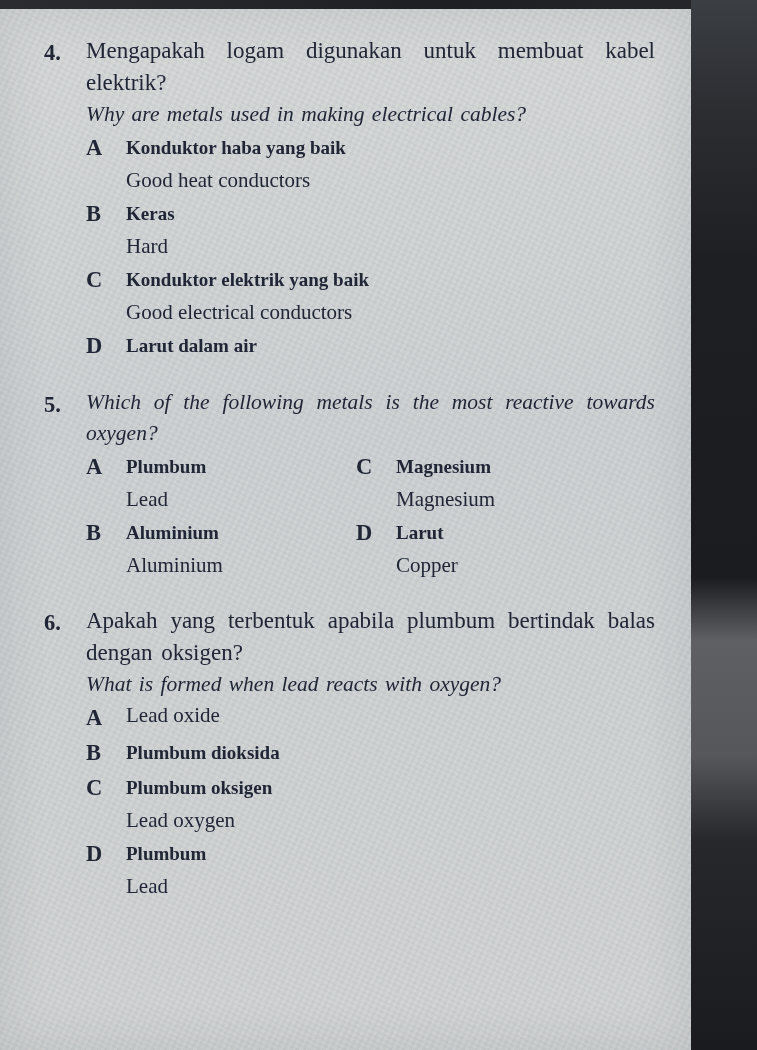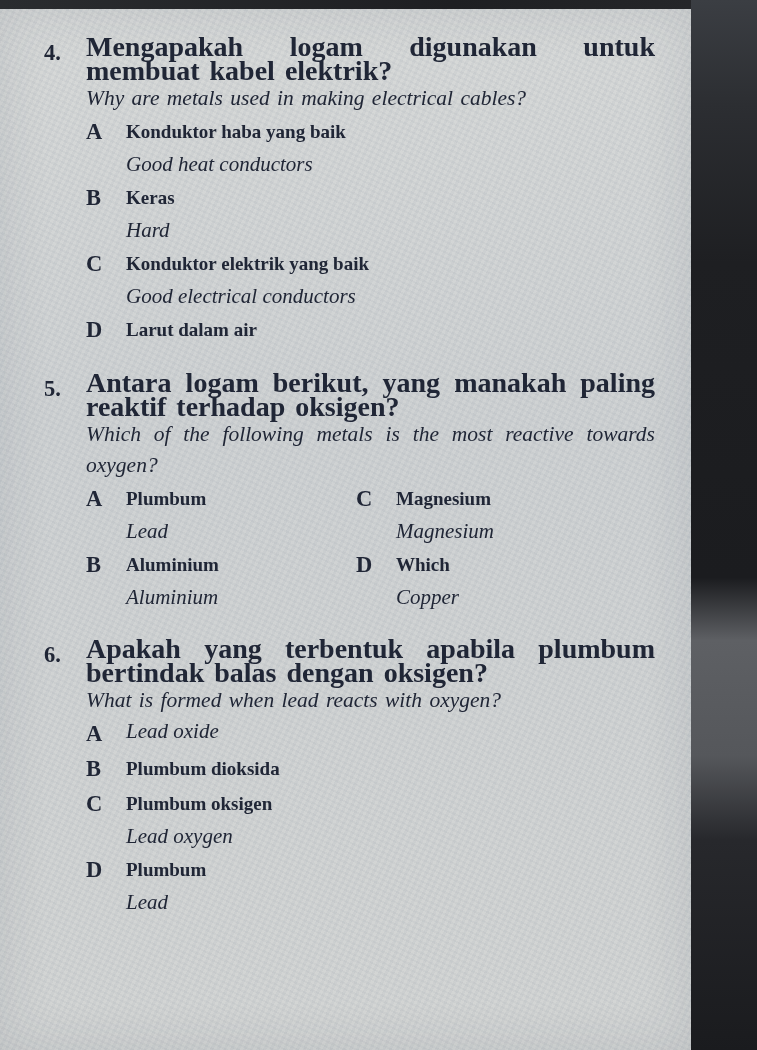--- a/index.html
+++ b/index.html
@@ -43,23 +43,23 @@
   .question { margin-bottom: 24px; }
   .q-row { display: flex; }
   .q-num {
     flex: 0 0 42px;
     font-weight: bold;
     font-size: 22.5px;
     line-height: 35px;
   }
   .q-body { flex: 1; min-width: 0; }
   .q-my {
-    font-weight: bold;
-    font-size: 28px;
-    line-height: 24px;
+    font-weight: normal;
+    font-size: 23px;
+    line-height: 32px;
     text-align: justify;
     word-spacing: 3px;
   }
   .q-en {
     font-style: italic;
     font-size: 21.5px;
     line-height: 31px;
     text-align: justify;
     word-spacing: 2px;
   }
@@ -78,21 +78,20 @@
     line-height: 35px;
   }
   .opt-body { flex: 1; min-width: 0; }
   .opt-my {
     font-weight: bold;
     font-size: 19px;
     line-height: 35px;
     white-space: nowrap;
   }
   .opt-en {
-    font-style: italic;
     font-size: 21px;
     line-height: 31px;
     white-space: nowrap;
   }
 </style>
 </head>
 <body>
 
 <div class="photo">
   <div class="border-top"></div>
@@ -135,21 +134,20 @@
             <div class="opt-my">Larut dalam air</div>
           </div>
         </div>
       </div>
     </div>
 
     <div class="question">
       <div class="q-row">
         <span class="q-num">5.</span>
         <div class="q-body">
-          <div class="q-my">Antara logam berikut, yang manakah paling reaktif terhadap oksigen?</div>
           <div class="q-en">Which of the following metals is the most reactive towards oxygen?</div>
         </div>
       </div>
       <div class="options-grid">
         <div class="option">
           <span class="opt-letter">A</span>
           <div class="opt-body">
             <div class="opt-my">Plumbum</div>
             <div class="opt-en">Lead</div>
           </div>
@@ -164,21 +162,21 @@
         <div class="option">
           <span class="opt-letter">B</span>
           <div class="opt-body">
             <div class="opt-my">Aluminium</div>
             <div class="opt-en">Aluminium</div>
           </div>
         </div>
         <div class="option">
           <span class="opt-letter">D</span>
           <div class="opt-body">
-            <div class="opt-my">Which</div>
+            <div class="opt-my">Larut</div>
             <div class="opt-en">Copper</div>
           </div>
         </div>
       </div>
     </div>
 
     <div class="question">
       <div class="q-row">
         <span class="q-num">6.</span>
         <div class="q-body">

